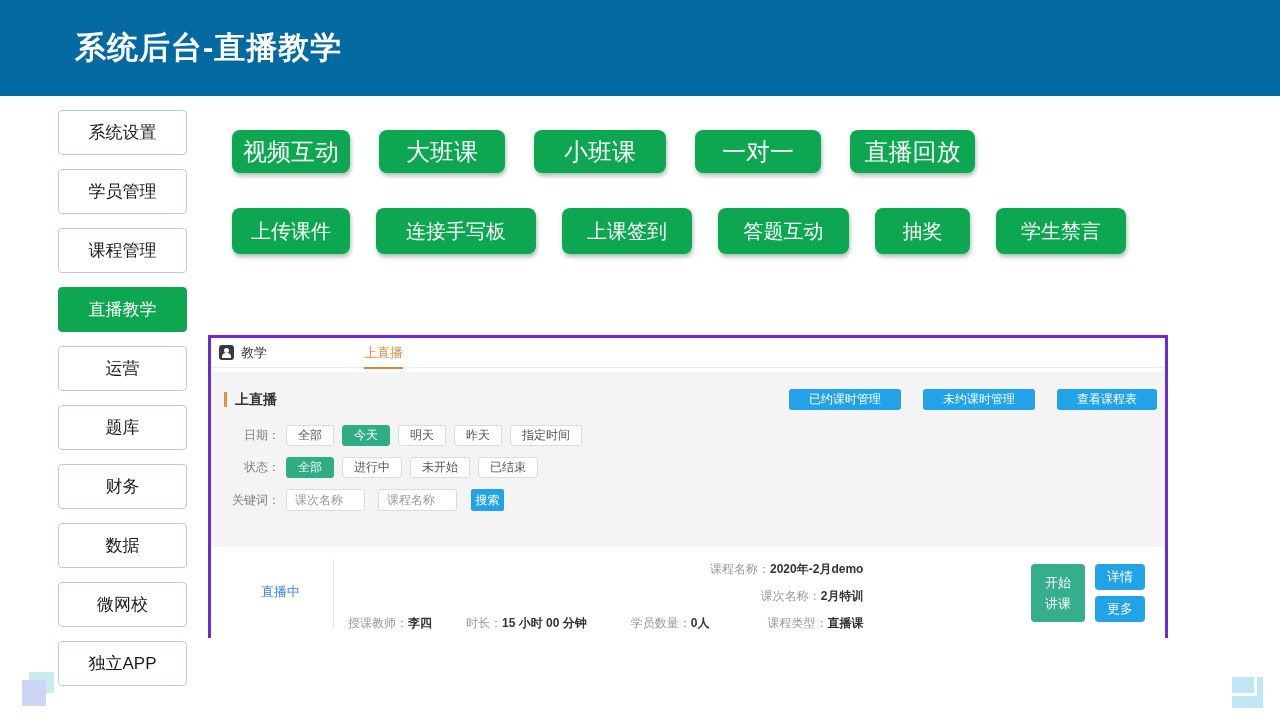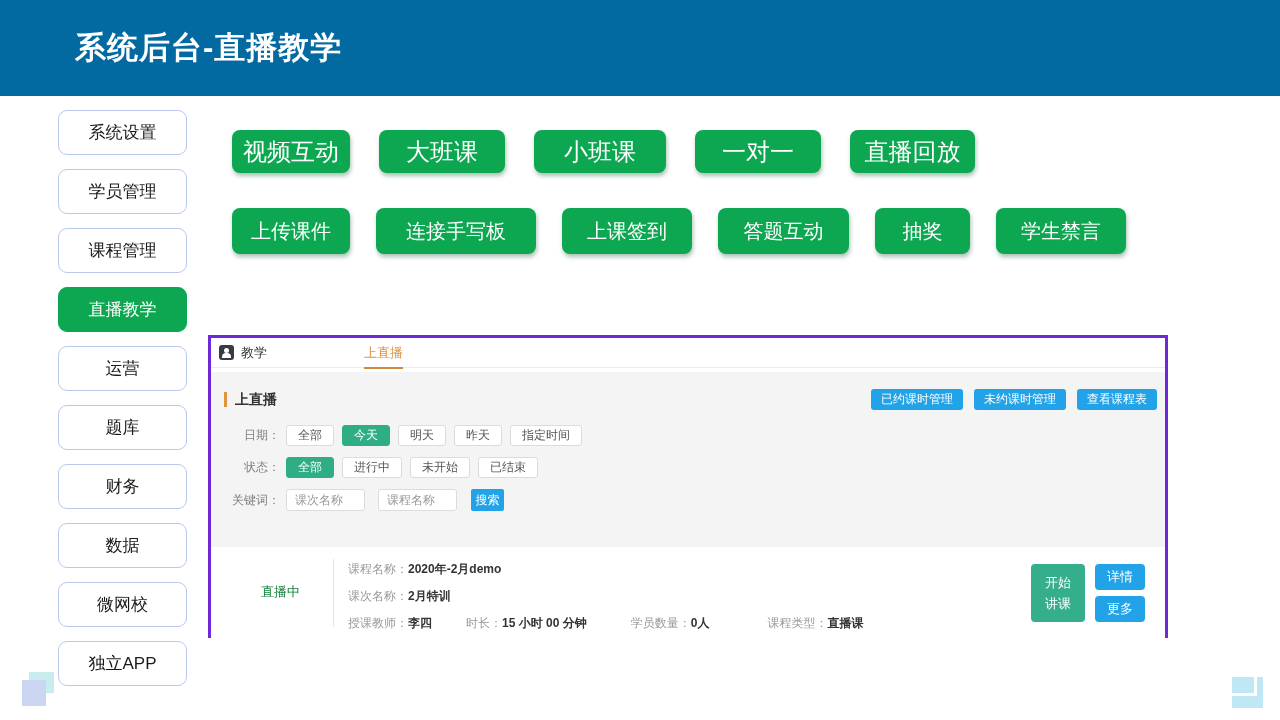--- a/index.html
+++ b/index.html
@@ -13,21 +13,21 @@
   .header { position:absolute; left:0; top:0; width:1280px; height:96px; background:#0369a1; }
   .header-title {
     position:absolute; left:75px; top:50%; transform:translateY(-50%);
     color:#fff; font-size:31px; font-weight:bold; letter-spacing:1px;
   }
 
   
   .sidebar { position:absolute; left:58px; top:110px; width:129px; }
   .side-item {
     height:45px; margin-bottom:14px; background:#fff;
-    border:1px solid #b9c9ee; border-radius:9px;
+    border:1px solid #b9c9ee; border-radius:4px;
     display:flex; align-items:center; justify-content:center;
     font-size:17px; color:#1a1a1a; cursor:pointer;
   }
   .side-item.active { background:#0ca750; border-color:#0ca750; color:#fff; }
 
   
   .feat-row { position:absolute; left:232px; display:flex; }
   .feat-row1 { top:130px; }
   .feat-row2 { top:208px; }
   .feat-btn {
@@ -66,21 +66,21 @@
   .gray-area { margin-top:4px; height:175px; background:#f4f4f5; position:relative; }
   .section-head {
     display:flex; justify-content:space-between; align-items:center;
     padding:17px 8px 10px 13px;
   }
   .sec-title-wrap { display:flex; align-items:center; }
   .orange-bar { width:3px; height:15px; background:#e0923f; margin-right:8px; }
   .sec-title { font-size:14px; font-weight:bold; color:#333; }
   .sec-actions { display:flex; }
   .sec-btn {
-    height:21px; padding:0 10px; margin-left:11px; background:#22a3e8;
+    height:21px; padding:0 20px; margin-left:22px; background:#22a3e8;
     color:#fff; font-size:12px; border-radius:3px; border:none;
     display:flex; align-items:center; cursor:pointer;
   }
   .filter-row { display:flex; align-items:center; padding-left:7px; margin-bottom:11px; }
   .filter-row.first { margin-top:5px; }
   .f-label { width:62px; text-align:right; margin-right:6px; font-size:12px; color:#808080; }
   .f-opt {
     height:21px; padding:0 11px; margin-right:8px; background:#fff;
     border:1px solid #dcdcdc; border-radius:3px; font-size:12px; color:#555;
     display:flex; align-items:center; cursor:pointer;
@@ -90,24 +90,24 @@
     width:79px; height:22px; margin-right:13px; padding:0 8px;
     border:1px solid #dcdcdc; border-radius:3px; font-size:12px; color:#333; background:#fff;
   }
   .kw-input::placeholder { color:#999; }
   .search-btn {
     width:33px; height:22px; margin-left:1px; background:#22a3e8; color:#fff;
     font-size:12px; border:none; border-radius:2px; cursor:pointer;
   }
 
   .row-area { position:relative; height:92px; background:#fff; }
-  .row-status { position:absolute; left:50px; top:36px; color:#15803d; font-size:13px; }
+  .row-status { position:absolute; left:50px; top:36px; color:#3b82f6; font-size:13px; }
   .row-divider { position:absolute; left:122px; top:12px; width:1px; height:68px; background:#e5e5e5; }
   .row-details { position:absolute; left:137px; top:14px; font-size:12px; }
-  .d-line { height:16px; margin-bottom:11px; display:flex; align-items:center; }
+  .d-line { height:16px; margin-bottom:11px; display:flex; align-items:center;justify-content:flex-end; }
   .d-label { color:#999; }
   .d-value { color:#333; font-weight:bold; }
   .gap34 { margin-right:34px; } .gap44 { margin-right:44px; } .gap58 { margin-right:58px; }
   .btn-start {
     position:absolute; left:820px; top:17px; width:54px; height:58px;
     background:#35ae8c; border:none; border-radius:4px; color:#fff; font-size:13px;
     display:flex; flex-direction:column; align-items:center; justify-content:center;
     line-height:21px; cursor:pointer;
   }
   .btn-sm {

